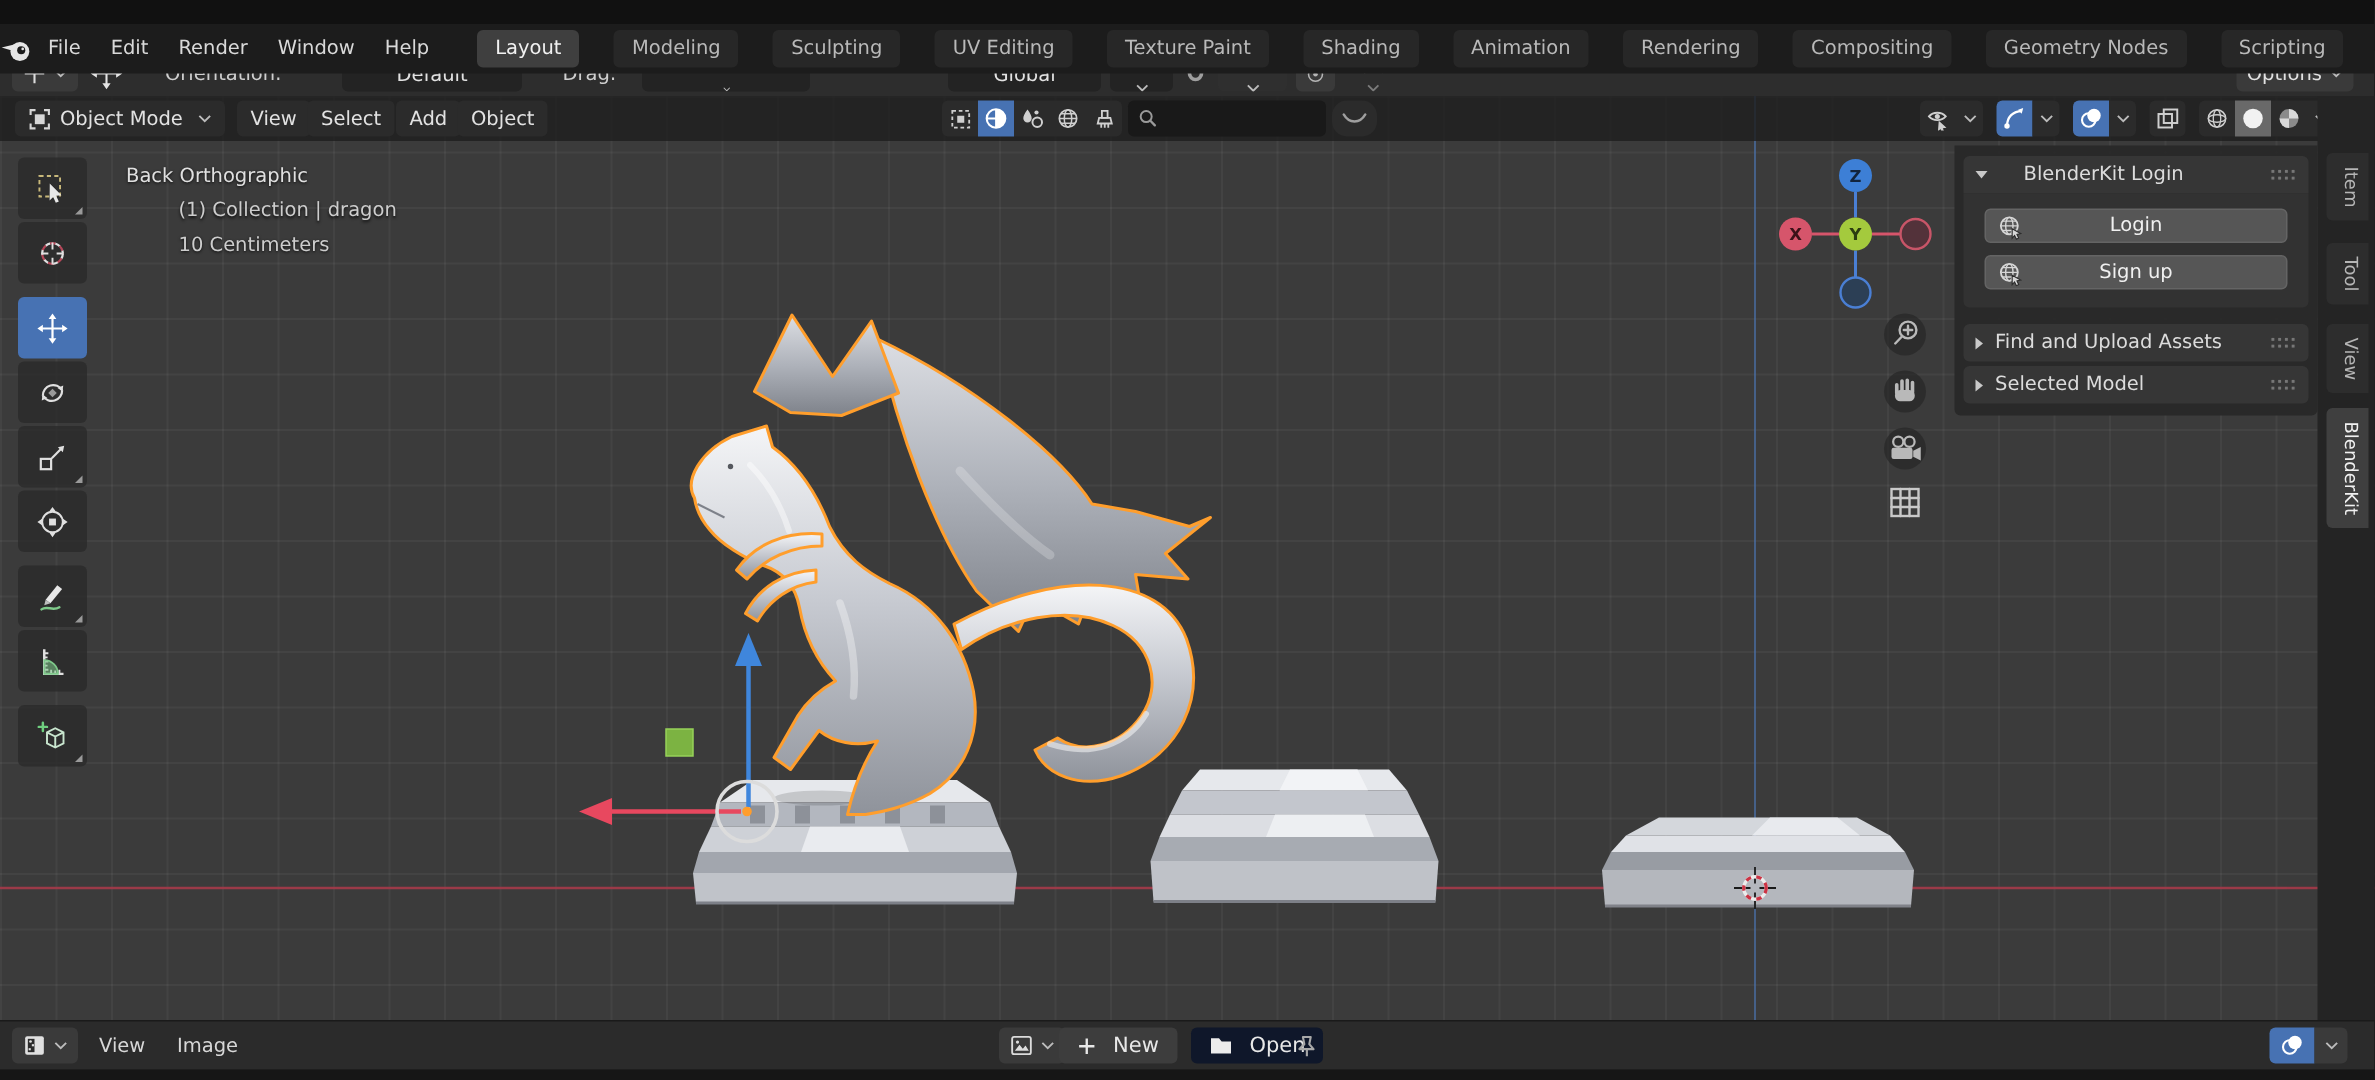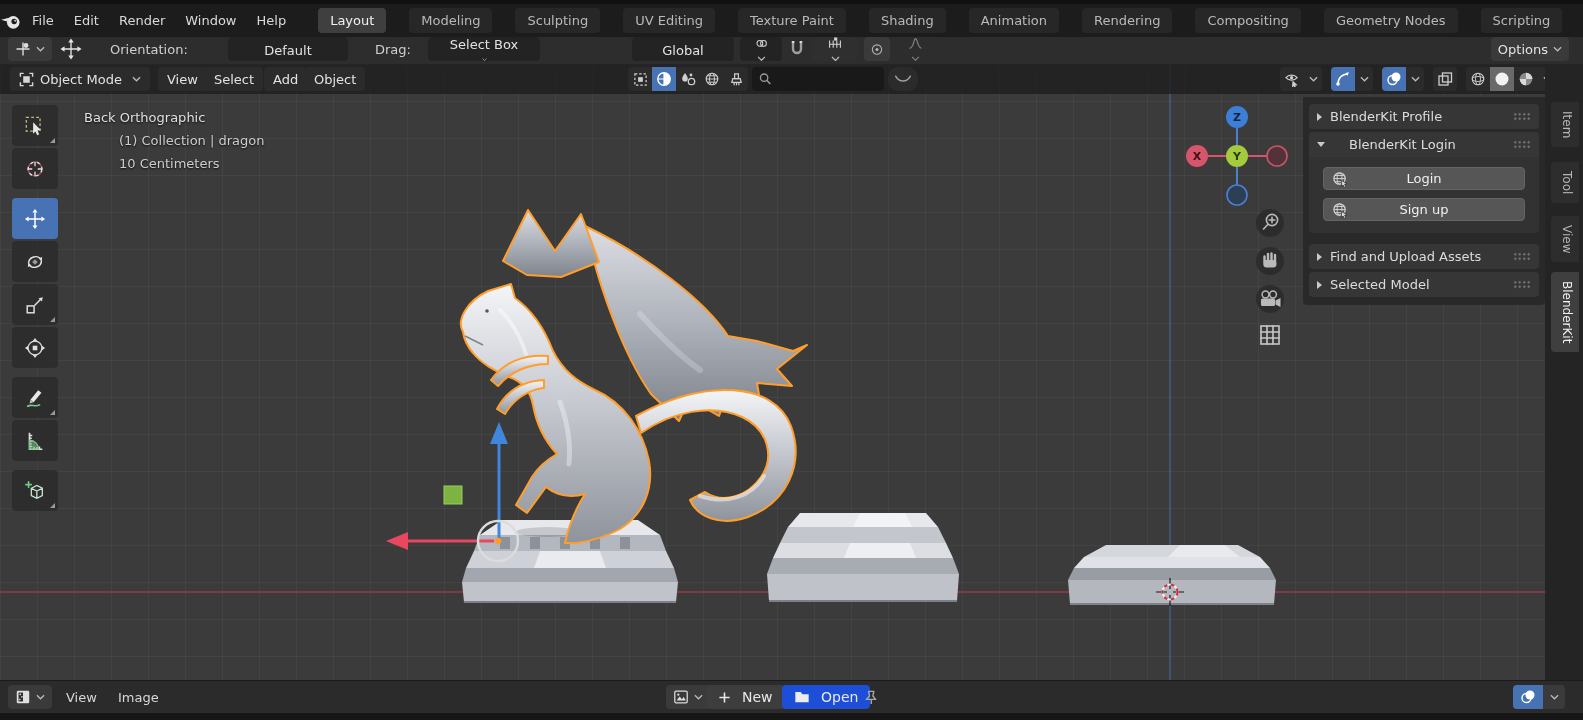--- a/index.html
+++ b/index.html
@@ -2,21 +2,21 @@
 <html><head>
 <meta charset="utf-8">
 <style>
   * { margin:0; padding:0; box-sizing:border-box; }
   html,body { width:1583px; height:720px; overflow:hidden; background:#111;
     font-family:"DejaVu Sans","Liberation Sans",sans-serif; }
   body { position:relative; }
   svg { display:block; }
 
   
-  .topbar { position:absolute; top:4px; left:0; width:1583px; height:33px;
+  .topbar { position:absolute; top:16px; left:0; width:1583px; height:33px;
     background:#1c1c1c; display:flex; align-items:center; z-index:30; }
   .logo { width:34px; display:flex; justify-content:center; }
   .menu { color:#d9d9d9; font-size:13px; padding:4px 10px; border-radius:4px; cursor:default; }
   .wstabs { display:flex; align-items:center; margin-left:22px; }
   .wstab { color:#b9b9b9; font-size:13px; background:#272727; padding:5px 12px;
     border-radius:4px; margin-right:23px; white-space:nowrap; }
   .wstab.active { background:#3f3f3f; color:#f1f1f1; }
 
   
   .toolrow { position:absolute; top:33px; left:0; width:1583px; height:31px;
@@ -95,21 +95,21 @@
 
   
   .botbar { position:absolute; top:680px; left:0; width:1583px; height:33px;
     background:#2b2b2b; border-top:1px solid #1a1a1a; z-index:30; }
   .botbar .abs { position:absolute; top:4px; height:24px; display:flex; align-items:center; }
   .statusstrip { position:absolute; top:713px; left:0; width:1583px; height:7px; background:#161616; }
 
   .mtxt { color:#d8d8d8; font-size:13px; padding:4px 10px; }
   .btn { background:#3d3d3d; border-radius:4px; height:24px; display:flex; align-items:center;
     gap:11px; padding:0 12px; color:#e8e8e8; font-size:14px;text-align:right; }
-  .btn.lit { background:#1d4ed8; }
+  .btn.lit { background:#0f172a;margin-left:12px; }
   .bluebtn { width:30px; height:24px; background:#4772b3; border-radius:4px 0 0 4px;
     display:flex; align-items:center; justify-content:center; }
 </style>
 </head>
 <body>
 
 <svg width="0" height="0" style="position:absolute" aria-hidden="true">
   <defs>
     <symbol id="chev" viewBox="0 0 10 6">
         <path d="M1 1 L5 5 L9 1" fill="none" stroke="currentColor" stroke-width="1.4"></path>
@@ -593,25 +593,20 @@
     </div>
   </div>
 
   <div class="overlay-text">
     <div>Back Orthographic</div>
     <div class="dim">(1) Collection | dragon</div>
     <div class="dim">10 Centimeters</div>
   </div>
 
   <div class="npanel">
-    <div class="phead">
-      <span class="arr-r"></span>
-      <span>BlenderKit Profile</span>
-      <span class="grip"></span>
-    </div>
     <div class="phead open">
       <span class="arr-d"></span>
       <span>BlenderKit Login</span>
       <span class="grip"></span>
     </div>
     <div class="pbody">
       <div class="kbtn">
         <span class="lead">
             <svg width="17" height="17" style="color:#d6d6d6">
               <use href="#globe"></use>

